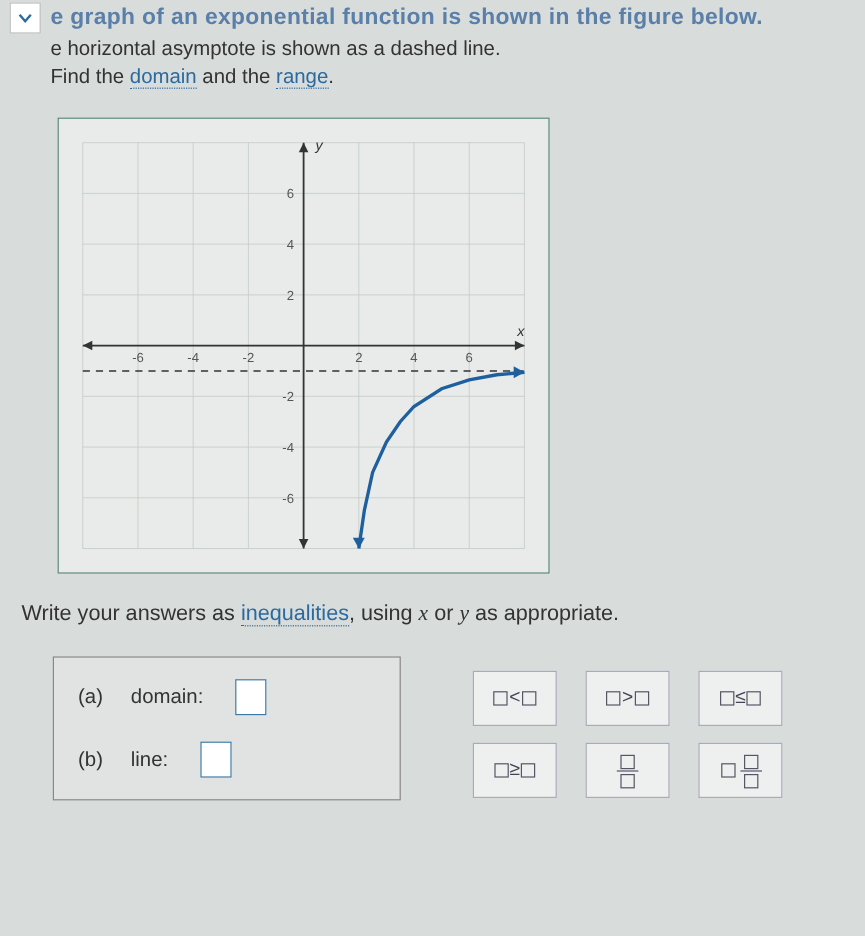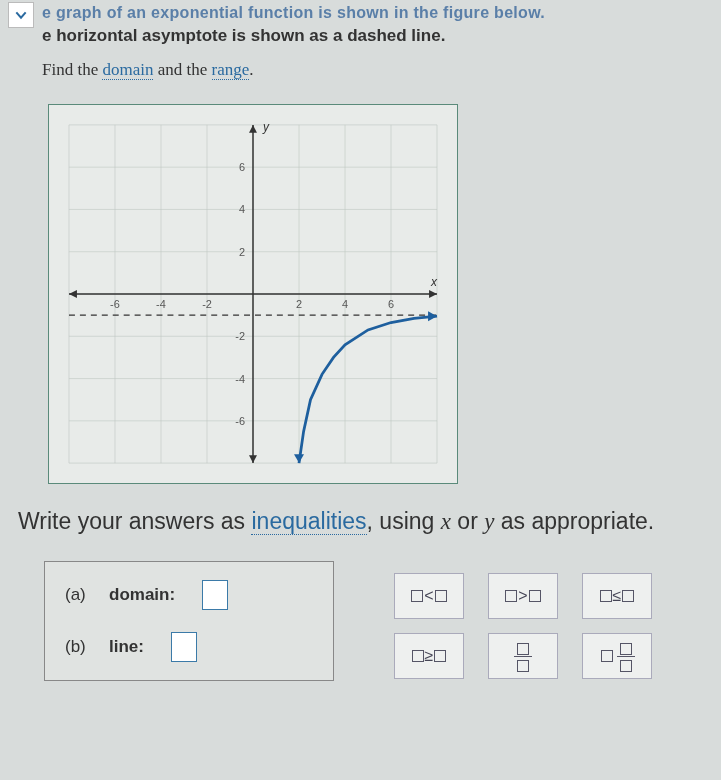--- a/index.html
+++ b/index.html
@@ -25,41 +25,41 @@
       align-items: center;
       justify-content: center;
       margin-right: 8px;
       flex-shrink: 0;
     }
     .chevron-box svg { width: 16px; height: 16px; }
     .header-text { flex: 1; color: #333; font-size: 17px; line-height: 1.4; }
     .truncated-line {
       color: #5a7fa8;
       font-weight: bold;
-      font-size: 16px;
+      font-size: 19px;
       white-space: nowrap;
       overflow: hidden;
       letter-spacing: 0.3px;
     }
-    .line2 { color: #333; font-weight: bold; }
-    .line3 { color: #333; margin-top: 10px; font-family: Liberation Serif, serif; }
+    .line2 { color: #333; font-weight: normal; }
+    .line3 { color: #333; margin-top: 0; }
     .term { color: #2a6aa0; border-bottom: 1px dotted #2a6aa0; }
     .chart-container {
       margin: 18px 0 0 48px;
       width: 410px;
       height: 380px;
       border: 1px solid #5a8a7a;
       background: #e8ebe9;
       position: relative;
     }
     .chart-svg { width: 100%; height: 100%; display: block; }
     .instructions {
       margin: 20px 18px 0 18px;
       color: #333;
-      font-size: 23px;
+      font-size: 18px;
       line-height: 1.5;
     }
     .italic { font-style: italic; font-family: 'Times New Roman', serif; }
     .bottom-row {
       display: flex;
       margin: 22px 18px 0 44px;
       gap: 60px;
     }
     .answer-box {
       border: 1px solid #888;
@@ -69,21 +69,21 @@
     }
     .answer-line {
       display: flex;
       align-items: center;
       font-size: 17px;
       color: #333;
       margin-bottom: 22px;
     }
     .answer-line:last-child { margin-bottom: 0; }
     .part-label { width: 44px; }
-    .field-label { margin-right: 27px; font-weight: bold; }
+    .field-label { margin-right: 27px; }
     .input-box {
       width: 26px;
       height: 30px;
       border: 1px solid #3b7aa8;
       background: #fff;
       display: inline-block;
     }
     .palette {
       display: grid;
       grid-template-columns: repeat(3, 70px);

